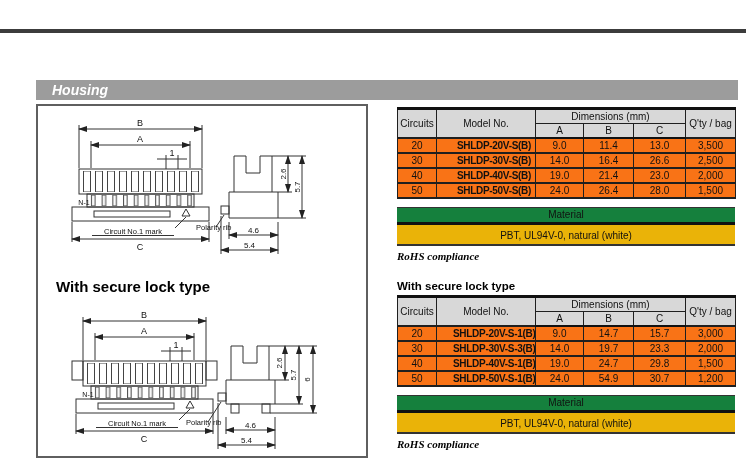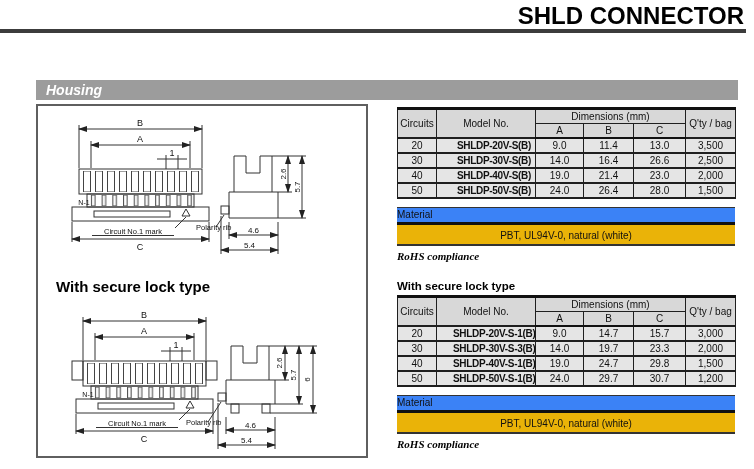--- a/index.html
+++ b/index.html
@@ -7,54 +7,53 @@
         font-family:"Liberation Sans",sans-serif;color:#111;}
 
   
   .page-title{position:absolute;top:2px;right:10px;font-size:24px;font-weight:bold;
               letter-spacing:0px;color:#000;}
   .title-rule{position:absolute;top:29px;left:0;width:746px;height:4px;background:#3c3c3c;}
 
   
   .housing-bar{position:absolute;left:36px;top:80px;width:702px;height:20px;background:#9c9c9c;
                color:#fff;font-style:italic;font-weight:bold;font-size:14px;line-height:20px;
-               padding-left:10px;box-sizing:border-box;}
+               padding-left:16px;box-sizing:border-box;}
 
   
   .drawing-box{position:absolute;left:36px;top:104px;width:332px;height:354px;
                border:2px solid #5f5f5f;box-sizing:border-box;background:#fff;}
   .svg-abs{position:absolute;}
   .secure-heading-draw{position:absolute;left:18px;top:172px;font-size:15px;font-weight:bold;color:#000;}
   svg text{font-family:"Liberation Sans",sans-serif;fill:#111;}
 
   
   .right-col{position:absolute;left:397px;top:107px;width:338px;}
   table.spec{border-collapse:collapse;width:338px;table-layout:fixed;font-size:10px;
              border-top:3px solid #111;border-bottom:2px solid #111;}
   table.spec th,table.spec td{border:solid #1f1f1f;border-width:1px;text-align:center;
              padding:0;overflow:hidden;white-space:nowrap;}
   table.spec th{background:#d8d8d8;font-weight:normal;height:13px;}
   table.spec tr.hdr2 th{height:13px;border-bottom:2px solid #111;}
-  table.spec td{height:13px;border-width:2px 1px;background:#e5e5e5;}
+  table.spec td{height:13px;border-width:2px 1px;background:#f97316;}
   table.spec td.model{font-weight:bold;font-size:10px;letter-spacing:-0.3px;padding-left:16px;}
   .mat-box{margin-top:8px;width:338px;}
-  .mat-header{height:14px;line-height:14px;background:#3b82f6;font-size:10px;
+  .mat-header{height:14px;line-height:14px;background:#15803d;text-align:center;font-size:10px;
               border-top:1px solid #333;border-bottom:3px solid #111;}
   .mat-value{height:19px;line-height:21px;text-align:center;font-size:10px;
              border-bottom:2px solid #333;background:#eab308;}
   .rohs{margin-top:4px;font-size:11px;font-weight:bold;font-style:italic;color:#000;height:13px;font-family:Liberation Serif, serif;}
   .secure-heading-table{margin-top:17px;font-size:11.5px;font-weight:bold;color:#000;height:13px;}
   .tbl2{margin-top:2px;}
 </style>
 </head>
 <body>
 
 <div class="page">
 
-  <div class="page-title">SHLD CONNECTOR</div>
   <div class="title-rule"></div>
 
   <div class="housing-bar">Housing</div>
 
   <div class="drawing-box">
 
     <svg class="svg-abs" style="left:16px;top:6px;" width="170" height="140" viewBox="0 0 170 140">
       <defs>
         <marker id="ar1" markerWidth="9" markerHeight="6" refX="8" refY="3" orient="auto-start-reverse">
           <path d="M0,0 L9,3 L0,6 Z" fill="#222"></path>
@@ -324,21 +323,21 @@
             <td class="model">SHLDP-40V-S-1(B)</td>
         <td>19.0</td>
             <td>24.7</td>
         <td>29.8</td>
             <td>1,500</td>
       </tr>
       <tr>
         <td>50</td>
             <td class="model">SHLDP-50V-S-1(B)</td>
         <td>24.0</td>
-            <td>29.7</td>
+            <td>54.9</td>
         <td>30.7</td>
             <td>1,200</td>
       </tr>
     </tbody>
       </table>
 
     <div class="mat-box">
       <div class="mat-header">Material</div>
       <div class="mat-value">PBT, UL94V-0, natural (white)</div>
     </div>

